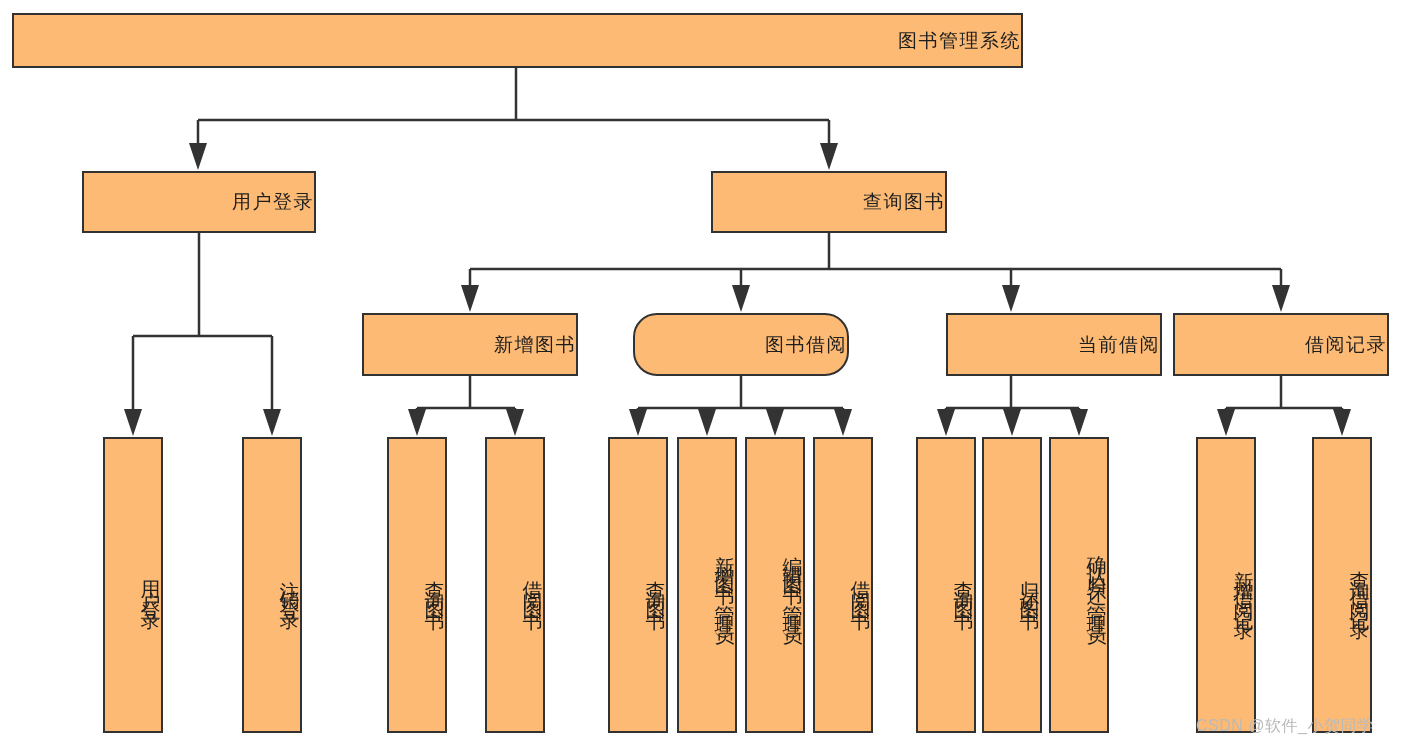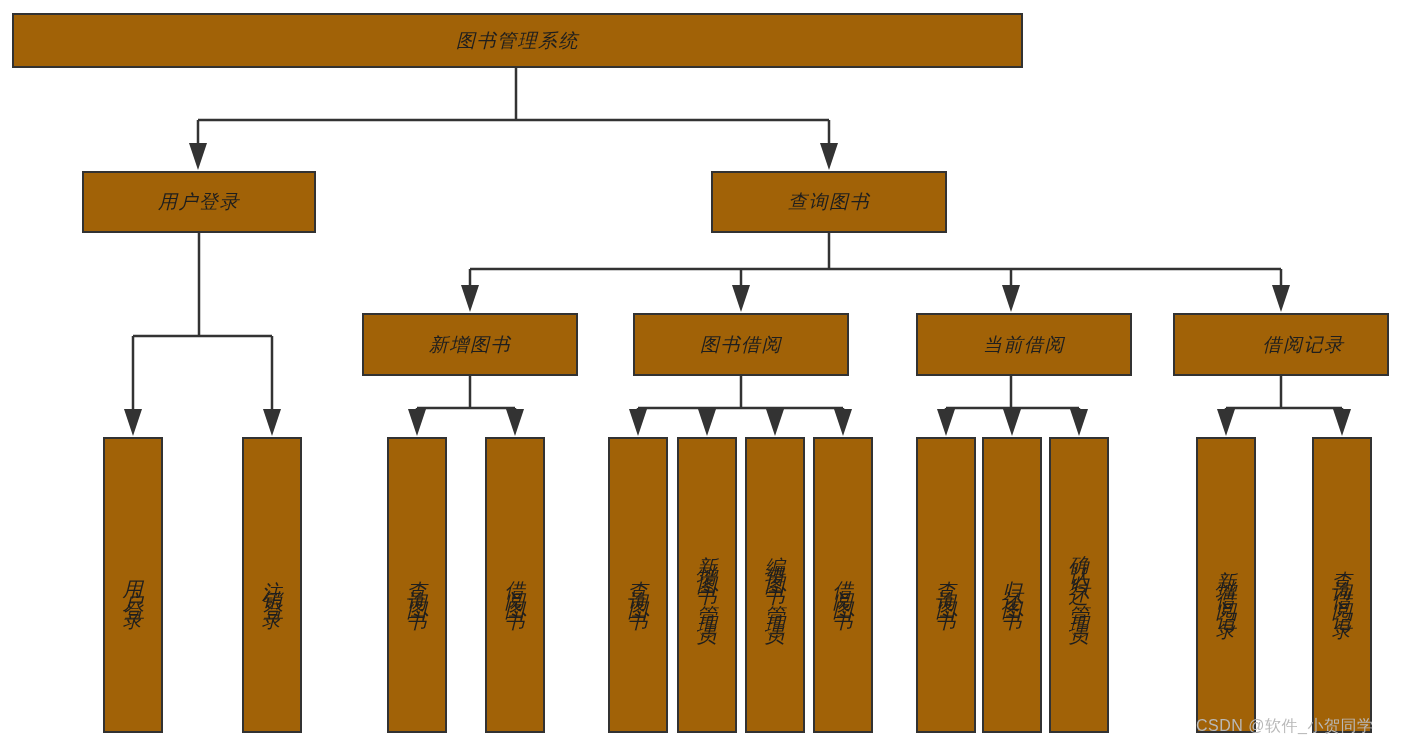--- a/index.html
+++ b/index.html
@@ -6,29 +6,28 @@
   #stage{
     position:relative;
     width:1405px;height:747px;
     background:#ffffff;
     font-family:"Liberation Sans","DejaVu Sans",sans-serif;
     overflow:hidden;
   }
   #connectors{position:absolute;left:0;top:0;z-index:1;}
   .box{
     position:absolute;
-    background:#a16207;
+    background:#fdba74;
     border:2.5px solid #323232;
     box-sizing:border-box;
     display:flex;
     align-items:center;
-    justify-content:center;
+    justify-content:flex-end;
     color:#1e1e1e;
     z-index:2;
-    font-style:italic;
   }
   .h-label{
     font-size:19px;
     letter-spacing:1.5px;
     white-space:nowrap;
   }
   .v-label{
     writing-mode:vertical-rl;
     text-orientation:mixed;
     font-size:20px;
@@ -37,22 +36,22 @@
     white-space:nowrap;
   }
   
   .b-root{left:12px;top:13px;width:1011px;height:55px;}
   
   .b-userlogin{left:82px;top:171px;width:234px;height:62px;}
   .b-bookmgmt{left:711px;top:171px;width:236px;height:62px;}
   
   .b-l3{top:313px;width:216px;height:63px;}
   .b-recommend{left:362px;}
-  .b-borrow{left:633px;}
-  .b-current{left:916px;}
+  .b-borrow{left:633px;border-radius:24px;}
+  .b-current{left:946px;}
   .b-records{left:1173px;padding-left:45px;}
   
   .leaf{top:437px;width:60px;height:296px;}
   .lf-1{left:103px;}
   .lf-2{left:242px;}
   .lf-3{left:387px;}
   .lf-4{left:485px;}
   .lf-5{left:608px;}
   .lf-6{left:677px;}
   .lf-7{left:745px;}

